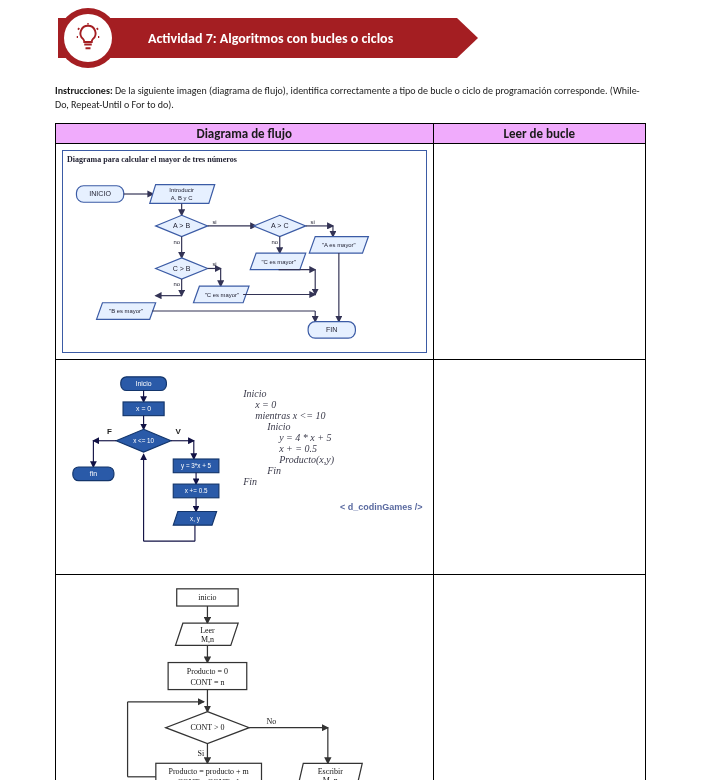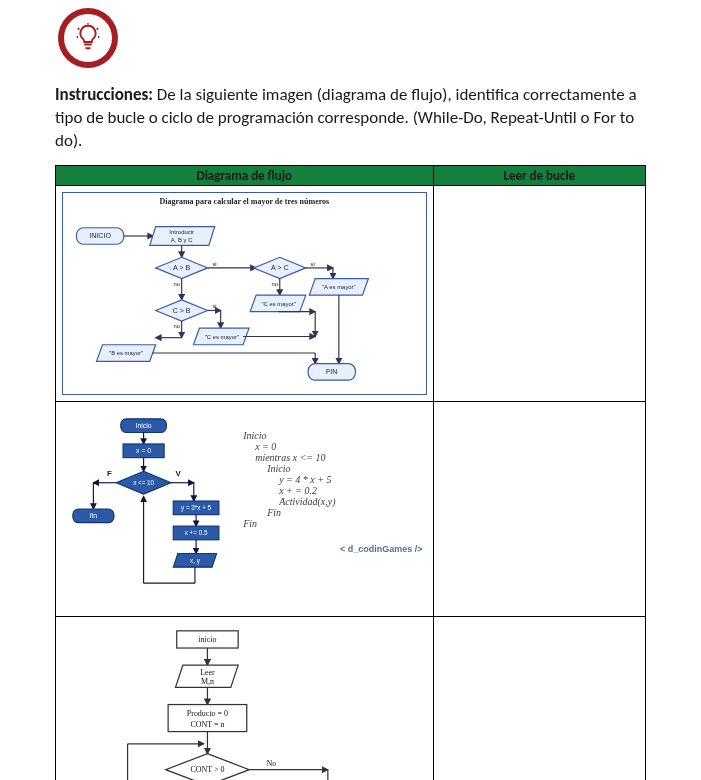--- a/index.html
+++ b/index.html
@@ -46,52 +46,55 @@
       justify-content: center;
       z-index: 2;
     }
     .ribbon-circle-inner {
       width: 48px; height: 48px; border-radius: 50%;
       background: #fff; display: flex; align-items: center; justify-content: center;
     }
     .bulb-icon { color: #a41e22; }
     .bulb-icon svg { width: 30px; height: 30px; }
 
-    .instructions { padding: 0 55px 12px 55px; line-height: 1.35; font-size: 17px; }
+    .instructions { padding: 0 55px 12px 55px; line-height: 1.35; font-size: 10px; }
     .instructions b { font-weight: 700; }
 
     
     table.main {
       border-collapse: collapse;
       margin: 0 55px;
       width: calc(100% - 110px);
     }
     table.main th, table.main td {
       border: 1px solid #000;
     }
     table.main th {
-      background: #15803d;
+      background: #f0abfc;
       font-weight: 700;
       font-size: 13px;
       padding: 2px 6px;
       text-align: center;
     }
     table.main td { vertical-align: top; }
     td.diagram-cell { width: 64%; padding: 4px; }
     td.ans-cell { width: 36%; padding: 4px; }
     .code-area { font: italic 10px "Comic Sans MS", cursive; color: #3a3a4a; }
     .brand { font: bold 9px Arial; color: #5a6aa0; }
 
     .cell1-frame { border: 1.5px solid #3b5ba5; padding: 4px; margin: 2px; }
-    .cell1-caption { text-align: center; font: 700 8px "Times New Roman", serif; color: #223; margin-bottom: 4px; }
+    .cell1-caption { text-align: left; font: 700 8px "Times New Roman", serif; color: #223; margin-bottom: 4px; }
   </style>
 </head>
 <body>
 
 <div class="ribbon">
+  <div class="ribbon-bar">
+    <span>Actividad 7: Algoritmos con bucles o ciclos</span>
+  </div>
   <div class="ribbon-circle">
     <div class="ribbon-circle-inner">
       <span class="bulb-icon">
         <svg viewBox="0 0 24 24" fill="none" stroke="currentColor" stroke-width="1.5">
           <path d="M9 18h6M10 21h4"></path>
           <path d="M12 3a6 6 0 0 0-4 10.5c.7.7 1 1.5 1 2.5h6c0-1 .3-1.8 1-2.5A6 6 0 0 0 12 3z"></path>
           <line x1="12" y1="1" x2="12" y2="2"></line>
             <line x1="4" y1="5" x2="5" y2="6"></line>
           <line x1="20" y1="5" x2="19" y2="6"></line>
             <line x1="3" y1="12" x2="4" y2="12"></line>
@@ -231,22 +234,22 @@
             <line class="ln2" x1="113" y1="136" x2="113" y2="150" style="marker-end:none"></line>
             <line class="ln2" x1="113" y1="150" x2="68" y2="150" style="marker-end:none"></line>
             <line class="ln2" x1="68" y1="150" x2="68" y2="74"></line>
           </svg>
           <div style="flex:1;padding-top:18px;">
             <div class="code-area">Inicio</div>
             <div class="code-area" style="padding-left:12px">x = 0</div>
             <div class="code-area" style="padding-left:12px">mientras x &lt;= 10</div>
             <div class="code-area" style="padding-left:24px">Inicio</div>
             <div class="code-area" style="padding-left:36px">y = 4 * x + 5</div>
-            <div class="code-area" style="padding-left:36px">x + = 0.2</div>
-            <div class="code-area" style="padding-left:36px">Actividad(x,y)</div>
+            <div class="code-area" style="padding-left:36px">x + = 0.5</div>
+            <div class="code-area" style="padding-left:36px">Producto(x,y)</div>
             <div class="code-area" style="padding-left:24px">Fin</div>
             <div class="code-area">Fin</div>
             <div class="brand" style="text-align:right;margin-top:15px">&lt; d_codinGames /&gt;</div>
           </div>
         </div>
       </td>
       <td class="ans-cell"></td>
     </tr>
 
     <tr>

